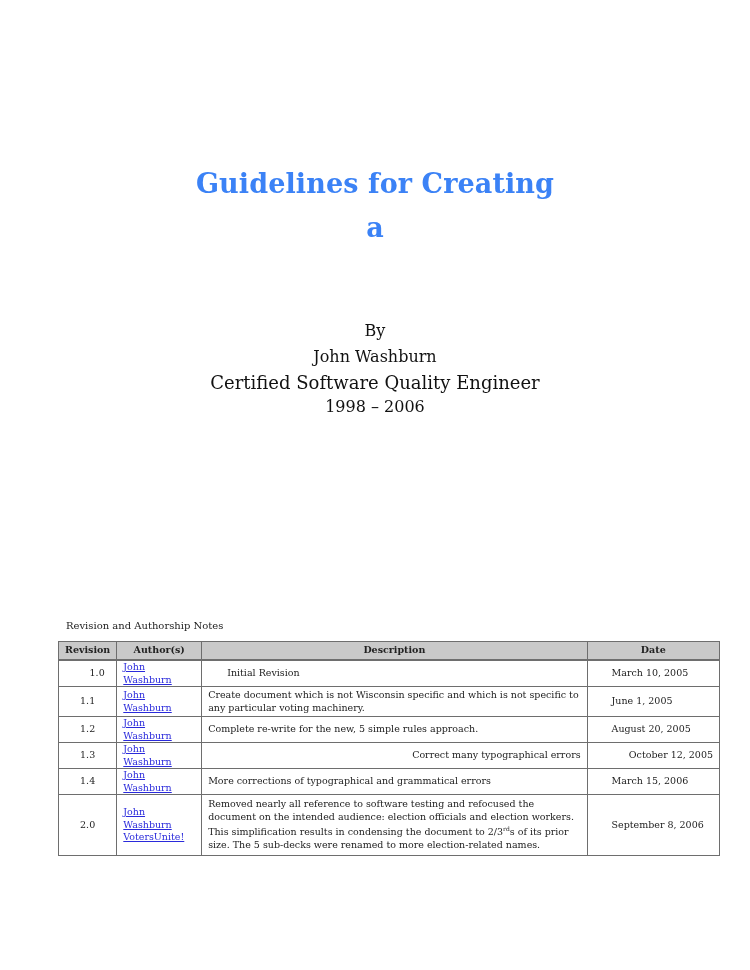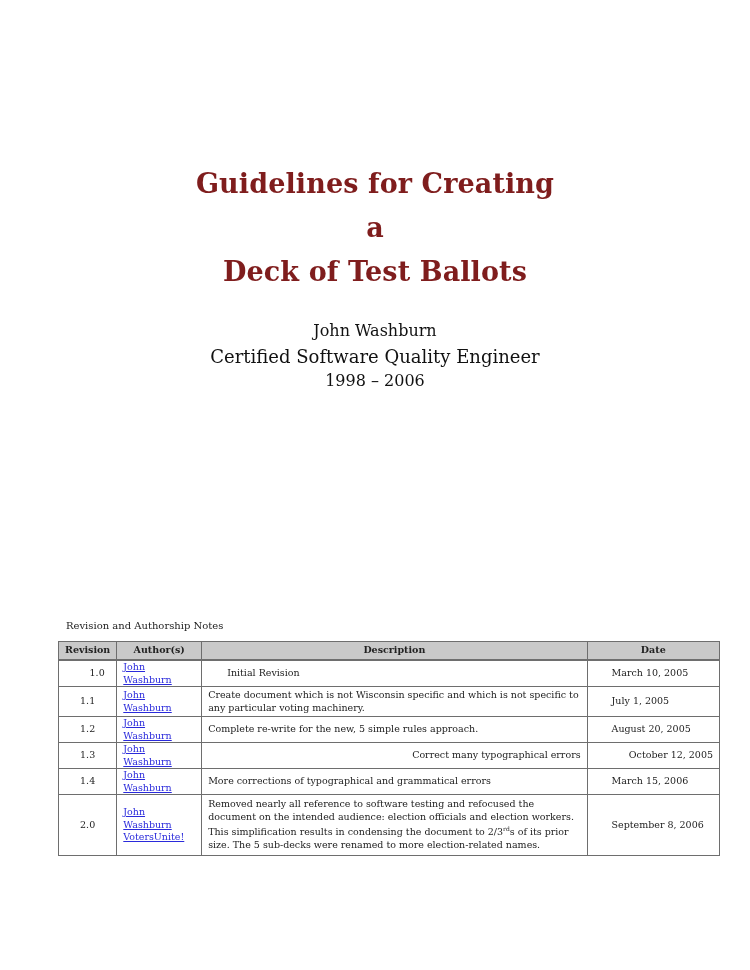--- a/index.html
+++ b/index.html
@@ -20,21 +20,21 @@
     top: 162px;
     left: 0;
     width: 750px;
     text-align: center;
   }
   .title-line {
     font-weight: bold;
     font-size: 27px;
     line-height: 44px;
     letter-spacing: 0.1px;
-    color: #7f1d1d;
+    color: #3b82f6;
   }
   .byline-block {
     position: absolute;
     top: 318px;
     left: 0;
     width: 750px;
     text-align: center;
   }
   .by {
     font-size: 16px;
@@ -106,24 +106,24 @@
   tr.r-14 td { height: 21px; }
   tr.r-20 td { height: 60px; }
   table.rev { border: 1px solid #6e6e6e; }
 </style>
 </head>
 <body>
 
 <div class="title-block">
   <div class="title-line">Guidelines for Creating</div>
   <div class="title-line">a</div>
-  <div class="title-line">Deck of Test Ballots</div>
 </div>
 
 <div class="byline-block">
+  <div class="by">By</div>
   <div class="author-name">John Washburn</div>
   <div class="credential">Certified Software Quality Engineer</div>
   <div class="years">1998 – 2006</div>
 </div>
 
 <div class="caption">Revision and Authorship Notes</div>
 
 <table class="rev">
   <thead>
     <tr>
@@ -141,21 +141,21 @@
       </td>
       <td>Initial Revision</td>
       <td class="date">March 10, 2005</td>
     </tr>
     <tr class="r-11">
       <td class="rev-num">1.1</td>
       <td class="author">
         <a class="link" href="#">John Washburn</a>
       </td>
       <td>Create document which is not Wisconsin specific and which is not specific to any particular voting machinery.</td>
-      <td class="date">July 1, 2005</td>
+      <td class="date">June 1, 2005</td>
     </tr>
     <tr class="r-12">
       <td class="rev-num">1.2</td>
       <td class="author">
         <a class="link" href="#">John Washburn</a>
       </td>
       <td>Complete re-write for the new, 5 simple rules approach.</td>
       <td class="date">August 20, 2005</td>
     </tr>
     <tr class="r-13">

